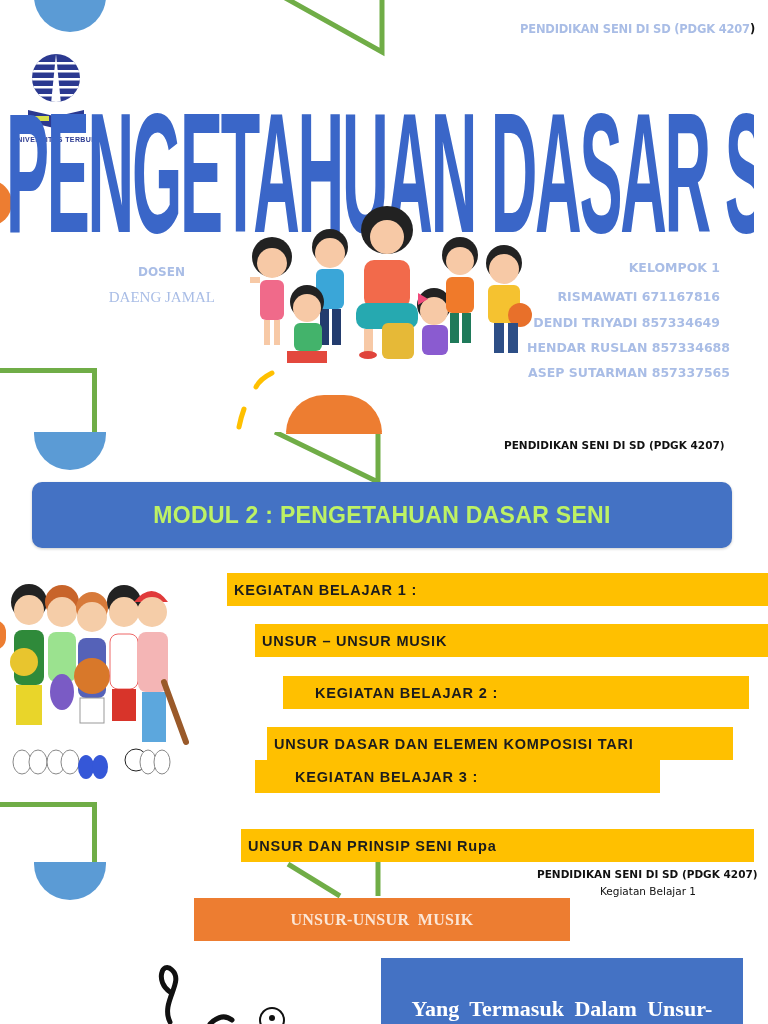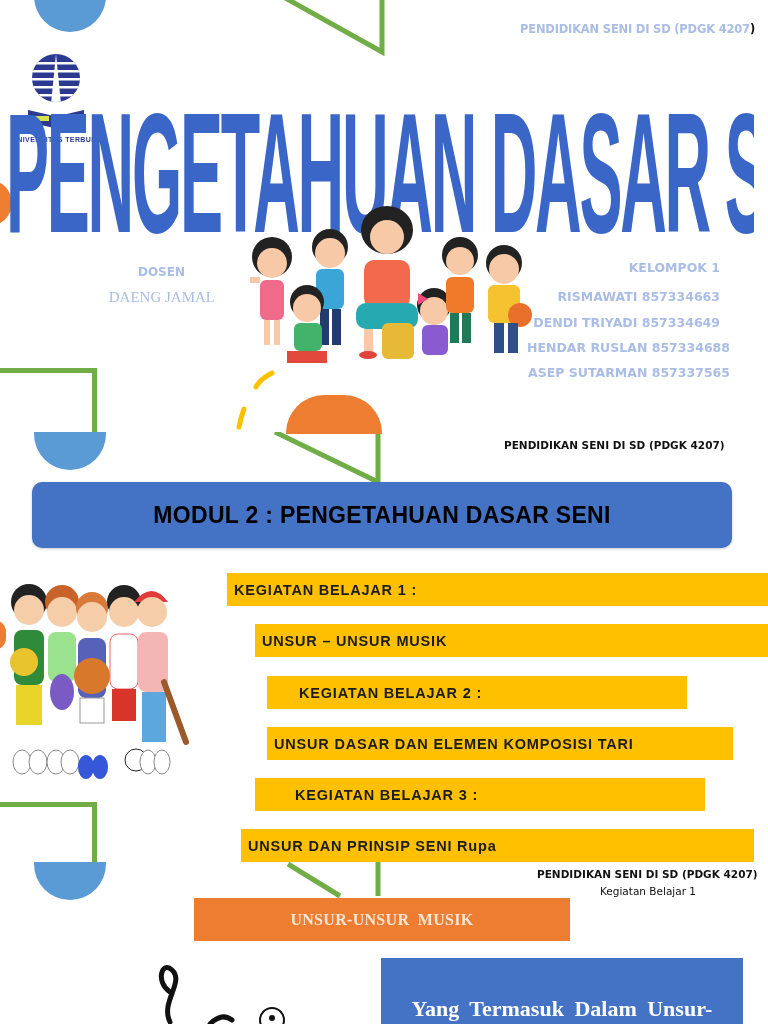--- a/index.html
+++ b/index.html
@@ -41,21 +41,21 @@
   .light-blue-text { color: #a9bde6; font-weight: bold; text-align: right; }
   .dosen-label { font-family: "DejaVu Sans", sans-serif; font-size: 12px; }
   .dosen-name { font-family: "Liberation Serif", serif; font-size: 15px; font-weight: normal; }
   .member { font-family: "DejaVu Sans", sans-serif; font-size: 12.5px; line-height: 25.5px; }
 
   
   .modul-header {
     position: absolute; left: 32px; top: 50px; width: 700px; height: 66px;
     background: #4472c4; border-radius: 10px;
     box-shadow: 0 1px 3px rgba(0,0,0,0.2);
-    color: #000000; font-weight: bold; font-size: 23px;
+    color: #bef264; font-weight: bold; font-size: 23px;
     display: flex; align-items: center; justify-content: center; letter-spacing: 0.3px;
   }
   .ybar {
     position: absolute; background: #ffc000; height: 33px;
     display: flex; align-items: center; padding-left: 7px;
     font-weight: bold; font-size: 14.5px; color: #1c1c1c; letter-spacing: 0.8px;
     box-sizing: border-box;
   }
   .footer-tag {
     font-family: "DejaVu Sans", sans-serif; font-size: 10.5px; font-weight: bold; color: #111;
@@ -168,21 +168,21 @@
       <circle cx="288" cy="110" r="12" fill="#e8702a"></circle>
       <rect x="262" y="118" width="10" height="30" fill="#2d4e86"></rect>
       <rect x="276" y="118" width="10" height="30" fill="#2d4e86"></rect>
     </svg>
   </div>
 
   <div class="abs light-blue-text dosen-label" style="left:85px; top:265px; width:100px;">DOSEN</div>
   <div class="abs light-blue-text dosen-name" style="left:60px; top:289px; width:155px;">DAENG JAMAL</div>
 
   <div class="abs light-blue-text member" style="left:520px; top:255px; width:200px;">KELOMPOK 1</div>
-  <div class="abs light-blue-text member" style="left:520px; top:284px; width:200px;">RISMAWATI 857334663</div>
+  <div class="abs light-blue-text member" style="left:520px; top:284px; width:200px;">RISMAWATI 671167816</div>
   <div class="abs light-blue-text member" style="left:520px; top:310px; width:200px;">DENDI TRIYADI 857334649</div>
   <div class="abs light-blue-text member" style="left:520px; top:335px; width:210px;">HENDAR RUSLAN 857334688</div>
   <div class="abs light-blue-text member" style="left:520px; top:360px; width:210px;">ASEP SUTARMAN 857337565</div>
 
   <div class="green-line" style="left:0; top:368px; width:97px; height:5px;"></div>
   <div class="green-line" style="left:92px; top:368px; width:5px; height:64px;"></div>
   <svg class="abs" style="left:230px; top:365px;" width="50" height="70">
     <path d="M42 8 Q30 14 26 22" stroke="#ffc000" stroke-width="5" stroke-linecap="round" fill="none"></path>
     <path d="M14 44 Q11 52 9 62" stroke="#ffc000" stroke-width="5" stroke-linecap="round" fill="none"></path>
   </svg>
@@ -251,27 +251,27 @@
     </svg>
   </div>
   <div class="abs" style="left:-14px; top:188px; width:20px; height:30px; background:#ed7d31; border-radius:0 12px 12px 0;"></div>
 
   <div class="ybar" style="left:227px; top:141px; width:584px;">
       <span>KEGIATAN BELAJAR 1 :</span>
     </div>
   <div class="ybar" style="left:255px; top:192px; width:530px;">
       <span>UNSUR – UNSUR MUSIK</span>
     </div>
-  <div class="ybar" style="left:267px; top:244px; width:420px;padding-left:32px;">
+  <div class="ybar" style="left:283px; top:244px; width:466px;padding-left:32px;">
       <span>KEGIATAN BELAJAR 2 :</span>
     </div>
   <div class="ybar" style="left:267px; top:295px; width:466px;">
       <span>UNSUR DASAR DAN ELEMEN KOMPOSISI TARI</span>
     </div>
-  <div class="ybar" style="left:255px; top:346px; width:450px;padding-left:40px;">
+  <div class="ybar" style="left:255px; top:328px; width:405px;padding-left:40px;">
       <span>KEGIATAN BELAJAR 3 :</span>
     </div>
   <div class="ybar" style="left:241px; top:397px; width:513px;">
       <span>UNSUR DAN PRINSIP SENI Rupa</span>
     </div>
 
   <div class="green-line" style="left:0; top:370px; width:97px; height:5px;"></div>
   <div class="green-line" style="left:92px; top:370px; width:5px; height:60px;"></div>
 </section>
 

